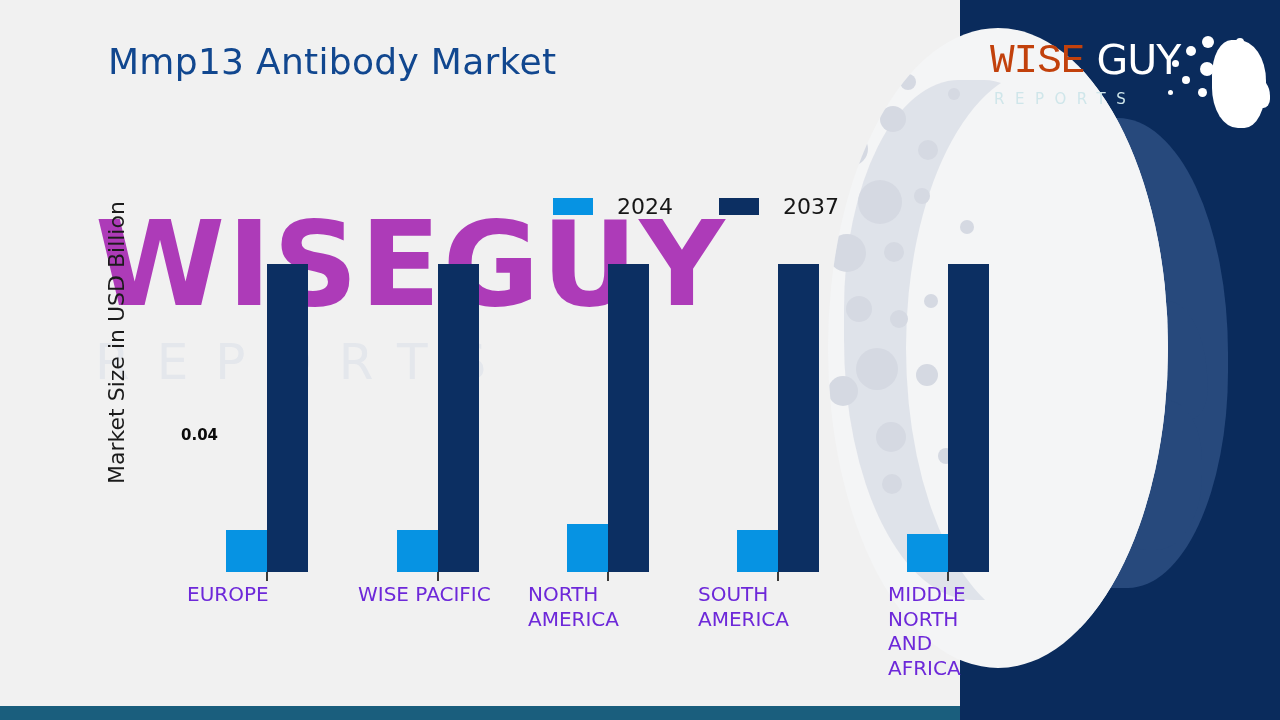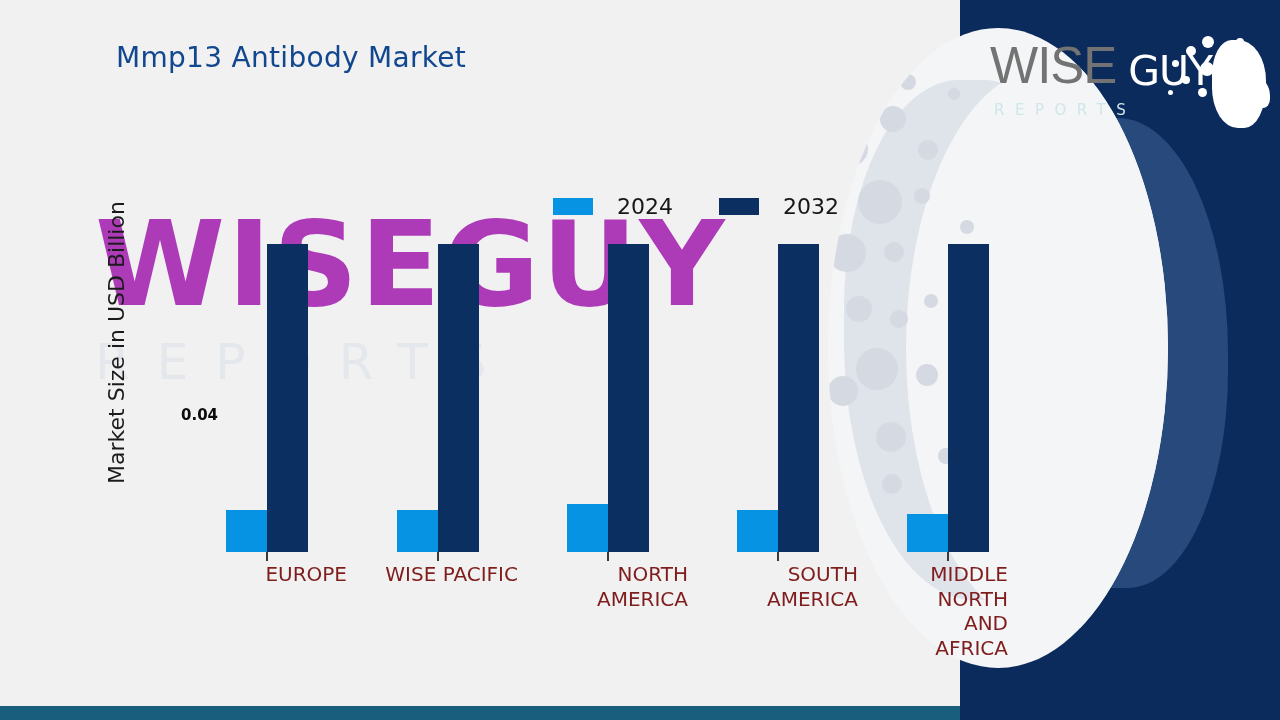--- a/index.html
+++ b/index.html
@@ -103,34 +103,34 @@
     font-size: 50px;
     letter-spacing: 27px;
     color: #e3e6ec;
     opacity: .9;
     margin-top: 10px;
   }
 
   
   .title {
     position: absolute;
-    left: 116px; top: 41px;
-    font-size: 28px;
+    left: 108px; top: 41px;
+    font-size: 36px;
     color: #11478f;
     letter-spacing: .3px;
     white-space: nowrap;
     text-align: center;
   }
 
   
   .logo { position: absolute; left: 990px; top: 36px; width: 220px; }
   .logo-row { display: flex; align-items: flex-end; }
   .logo-wise {
-    font-size: 51px; color: #737373; letter-spacing: -1px;
-    font-family: Liberation Sans, sans-serif;
+    font-size: 41px; color: #c2410c; letter-spacing: -1px;
+    font-family: Liberation Mono, monospace;
   }
   .logo-guy {
     font-size: 41px; color: #ffffff; letter-spacing: -1px; margin-left: 12px;
   }
   .logo-reports {
     font-size: 15px; color: #cfe6ea; letter-spacing: 10.5px; margin-top: 6px;
     padding-left: 4px;
   }
   .logo-dots { position: absolute; left: 178px; top: -4px; width: 100px; height: 96px; }
   .logo-dot { position: absolute; background: #ffffff; border-radius: 50%; }
@@ -166,21 +166,21 @@
     position: absolute;
     left: 497px; top: 14px;
     display: flex; align-items: center; gap: 46px;
   }
   .legend-item { display: flex; align-items: center; gap: 24px; }
   .legend-swatch { width: 40px; height: 17px; display: block; }
   .legend-text { font-size: 22px; color: #161616; }
 
   .plot {
     position: absolute;
-    left: 84px; top: 52px;
+    left: 84px; top: 72px;
     width: 810px; height: 320px;
   }
   .axis-line {
     position: absolute;
     left: 0; bottom: 0; width: 810px; height: 1px;
     background: transparent;
   }
   .group {
     position: absolute;
     bottom: 0;
@@ -204,24 +204,24 @@
     font-size: 15px;
     font-weight: 700;
     color: #0b0b0b;
     white-space: nowrap;
   }
   .cat-label {
     position: absolute;
     top: 330px;
     width: 160px;
     margin-left: -39px;
-    text-align: right;
+    text-align: left;
     font-size: 20px;
     line-height: 24.5px;
-    color: #7f1d1d;
+    color: #6d28d9;
   }
 </style>
 </head>
 <body>
 
 <div id="page">
 
   <div class="right-panel">
     <div class="panel-head-silhouette"></div>
     <div class="panel-head-nose"></div>
@@ -293,21 +293,21 @@
 
     <div class="y-axis-label">Market Size in USD Billion</div>
 
     <div class="legend">
       <div class="legend-item">
         <span class="legend-swatch" style="background:#0693e3"></span>
         <span class="legend-text">2024</span>
       </div>
       <div class="legend-item">
         <span class="legend-swatch" style="background:#0c2f62"></span>
-        <span class="legend-text">2032</span>
+        <span class="legend-text">2037</span>
       </div>
     </div>
 
     <div class="plot">
       <div class="axis-line"></div>
 
       <div class="group" style="left:86px; width:82px;">
         <div class="bar bar-2024" style="height:42px;"></div>
         <div class="bar bar-2032" style="height:308px;"></div>
         <div class="tick"></div>

